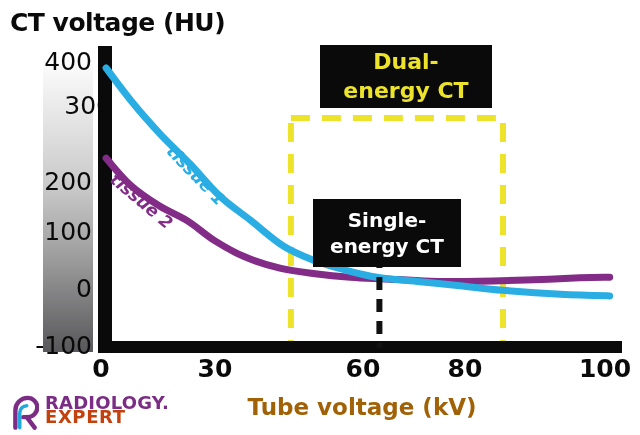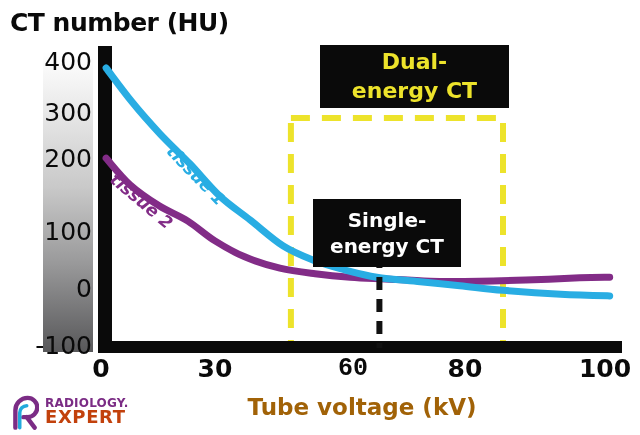--- a/index.html
+++ b/index.html
@@ -27,58 +27,58 @@
   }
   .xlabel{
     position:absolute;left:362px;top:394px;transform:translateX(-50%);
     font-size:23px;font-weight:bold;color:#a16207;white-space:nowrap;
   }
   svg.overlay{position:absolute;left:0;top:0;}
   .ann-box{
     position:absolute;background:#0a0a0a;display:flex;flex-direction:column;
     align-items:center;justify-content:center;text-align:center;z-index:5;
   }
-  .ann-box.dual{left:320px;top:45px;width:189px;height:63px;}
+  .ann-box.dual{left:320px;top:45px;width:172px;height:63px;}
   .ann-box.dual span{color:#EDE32B;font-size:22px;font-weight:bold;line-height:1.3;}
   .ann-box.single{left:313px;top:199px;width:148px;height:68px;}
   .ann-box.single span{color:#ffffff;font-size:20px;font-weight:bold;line-height:1.3;}
   .curve-label{
     position:absolute;font-size:17px;font-style:italic;font-weight:600;
     transform-origin:left top;white-space:nowrap;z-index:4;
   }
   .curve-label.t1{left:177px;top:141px;color:#29ADE3;transform:rotate(46deg);}
   .curve-label.t2{left:119px;top:169px;color:#822C87;transform:rotate(40deg);}
   .logo{position:absolute;left:11px;top:392px;display:flex;align-items:flex-start;}
   .logo-text{margin-left:6px;line-height:14px;padding-top:4px;}
-  .logo-line1{font-size:12px;font-weight:bold;color:#7B2C85;letter-spacing:0.2px;}
+  .logo-line1{font-size:18px;font-weight:bold;color:#7B2C85;letter-spacing:0.2px;}
   .logo-line2{font-size:18px;font-weight:bold;color:#c2410c;letter-spacing:0.6px;}
 </style>
 </head>
 <body>
 
 <div class="fig">
 
-  <div class="chart-title">CT number (HU)</div>
+  <div class="chart-title">CT voltage (HU)</div>
 
   <div class="graybar"></div>
   <div class="yaxis"></div>
   <div class="xaxis"></div>
 
   <div id="yticks">
       <span class="ytick" style="top: 61.2px;">400</span>
-      <span class="ytick" style="top: 112px;">300</span>
-      <span class="ytick" style="top: 158px;">200</span>
+      <span class="ytick" style="top: 105px; margin-left: 20px;">300</span>
+      <span class="ytick" style="top: 181px;">200</span>
       <span class="ytick" style="top: 231.3px;">100</span>
       <span class="ytick" style="top: 288px;">0</span>
       <span class="ytick" style="top: 344.7px;">-100</span>
     </div>
   <div id="xticks">
       <span class="xtick" style="left: 101px;">0</span>
       <span class="xtick" style="left: 215px;">30</span>
-      <span class="xtick" style="left: 353px; font-family: Liberation Mono, monospace;">60</span>
+      <span class="xtick" style="left: 363px;">60</span>
       <span class="xtick" style="left: 465px;">80</span>
       <span class="xtick" style="left: 605px;">100</span>
     </div>
 
   <div class="xlabel">Tube voltage (kV)</div>
 
   <svg class="overlay" width="640" height="435" viewBox="0 0 640 435">
     <line id="yl-top" stroke-width="6" stroke-dasharray="19 12" x1="290.9" y1="118" x2="503" y2="118" stroke="#EDE32B"></line>
     <line id="yl-left" stroke-width="6" stroke-dasharray="19 12" x1="290.9" y1="123" x2="290.9" y2="341" stroke="#EDE32B"></line>
     <line id="yl-right" stroke-width="6" stroke-dasharray="19 12" x1="503" y1="123" x2="503" y2="341" stroke="#EDE32B"></line>

